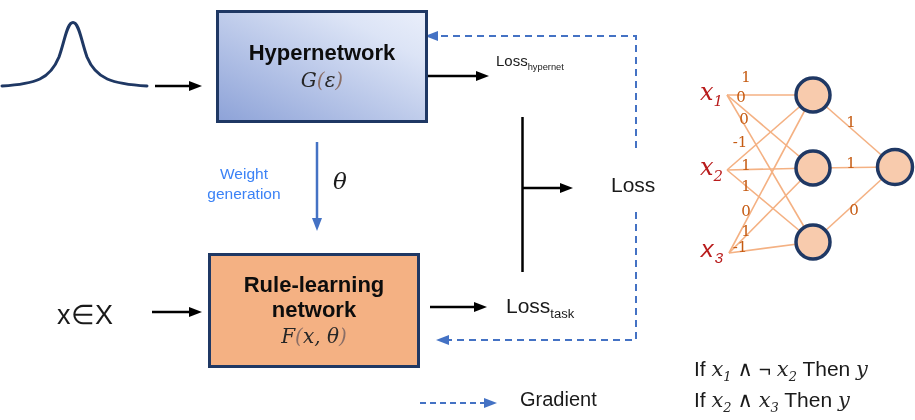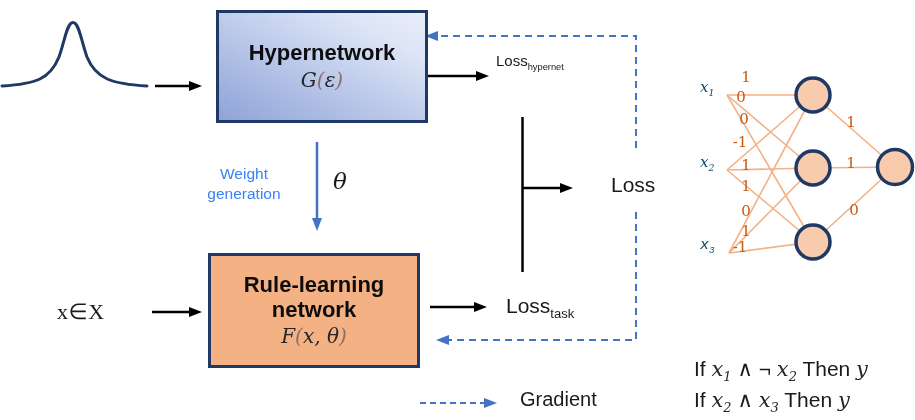--- a/index.html
+++ b/index.html
@@ -25,28 +25,28 @@
   .paren { color:#8a6e66; }
 
   
   .lbl { position:absolute; color:#1a1a1a; white-space:nowrap; }
   sub { font-size:62%; }
 
   #eps-label { left:37px; top:88px; font-size:23px; }
   #weight-gen { left:183px; top:164px; width:122px; text-align:center;
                 font-size:15.5px; line-height:1.3; color:#3b82f6; white-space:normal; }
   #theta-label { left:333px; top:168px; font-size:23px; }
-  #x-in-label { left:57px; top:299px; font-size:22px; letter-spacing:0.5px;font-family:Liberation Serif, serif; }
+  #x-in-label { left:57px; top:299px; font-size:27px; letter-spacing:0.5px; }
   #loss-hypernet { left:496px; top:52px; font-size:15px; }
   #loss-task { left:506px; top:294px; font-size:21px; }
   #loss-label { left:611px; top:173px; font-size:21px; }
   #gradient-label { left:520px; top:388px; font-size:20px; }
 
   
-  .nn-in { font-family:"DejaVu Serif", serif; font-style:italic; font-size:15px; color:#0c4a6e; }
+  .nn-in { font-family:"DejaVu Serif", serif; font-style:italic; font-size:24px; color:#b91c1c; }
   #nn-x1 { left:700px; top:78px; } #nn-x2 { left:700px; top:153px; } #nn-x3 { left:700px; top:237px;font-family:Liberation Mono, monospace; }
   .w { position:absolute; transform:translate(-50%,-50%);
        font-family:"DejaVu Serif", serif; font-size:15px; color:#C55A11; }
 
   
   .rule-line { position:absolute; left:694px; font-size:21px; color:#1a1a1a; white-space:nowrap; }
   #rules-title { top:326px; }
   #rule-1 { top:357px; }
   #rule-2 { top:388px; }
   .rule-line .math { font-size:21px; }

